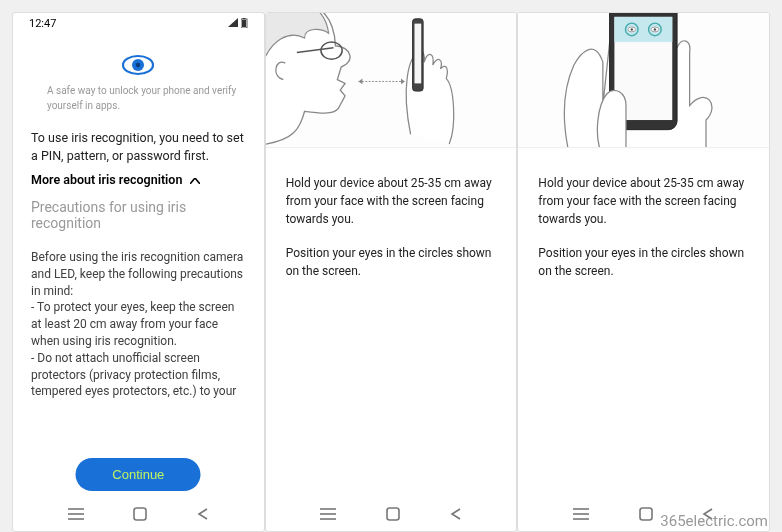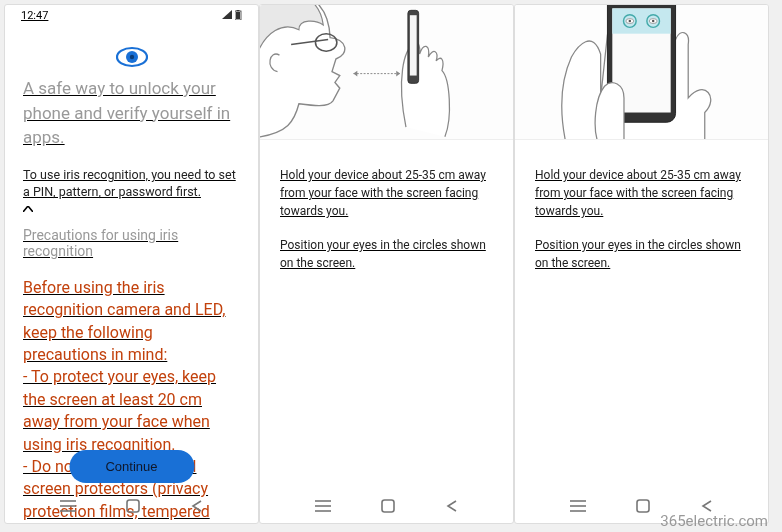--- a/index.html
+++ b/index.html
@@ -10,23 +10,22 @@
     body {
       font-family: -apple-system, BlinkMacSystemFont, "Segoe UI", Roboto, Arial, sans-serif;
       background: #f0f0f0;
       width: 782px;
       height: 532px;
       position: relative;
       overflow: hidden;
     }
     .container {
       display: flex;
-      padding: 4px;
+      padding: 12px;
       height: 100%;
-      text-decoration: underline;
     }
     .phone-screen {
       background: #fff;
       border: 1px solid #ddd;
       border-radius: 3px;
       width: 255px;
       height: 520px;
       display: flex;
       flex-direction: column;
       overflow: hidden;
@@ -60,29 +59,30 @@
     }
     .title {
       text-align: center;
       color: #1970d6;
       font-size: 21px;
       font-weight: 400;
       margin-bottom: 24px;
     }
     .description {
       color: #999;
-      font-size: 17px;
+      font-size: 10px;
       line-height: 1.45;
       margin-bottom: 16px;
+      margin-left: 16px;
     }
     .instruction-text {
       color: #222;
       font-size: 12.5px;
       line-height: 1.4;
-      margin-bottom: 0;
+      margin-bottom: 8px;
     }
     .expand-section {
       display: flex;
       align-items: center;
       gap: 8px;
       margin-bottom: 12px;
       cursor: pointer;
     }
     .expand-label {
       color: #000;
@@ -92,27 +92,27 @@
     .chevron {
       font-size: 12px;
       color: #000;
     }
     .precautions-header {
       color: #999;
       font-size: 14px;
       margin-bottom: 18px;
     }
     .precautions-body {
-      color: #c2410c;
-      font-size: 16px;
+      color: #404040;
+      font-size: 12px;
       line-height: 1.4;
     }
     .continue-button {
       background: #1970d6;
-      color: #0f172a;
+      color: #bef264;
       border: none;
       border-radius: 18px;
       padding: 9px 0;
       width: 125px;
       font-size: 13px;
       margin: 0 auto;
       display: block;
       cursor: pointer;
       position: absolute;
       bottom: 40px;
@@ -189,20 +189,21 @@
       <div class="eye-icon">
         <svg width="32" height="22" viewBox="0 0 32 22">
           <ellipse cx="16" cy="11" rx="15" ry="9" fill="none" stroke="#1970d6" stroke-width="2.2"></ellipse>
           <circle cx="16" cy="11" r="6" fill="#1970d6"></circle>
           <circle cx="16" cy="11" r="2.2" fill="#0a3d7a"></circle>
         </svg>
       </div>
       <p class="description">A safe way to unlock your phone and verify yourself in apps.</p>
       <p class="instruction-text">To use iris recognition, you need to set a PIN, pattern, or password first.</p>
       <div class="expand-section">
+        <span class="expand-label">More about iris recognition</span>
         <span class="chevron">
           <svg width="10" height="6" viewBox="0 0 10 6">
               <path d="M0 6 L5 0 L10 6" fill="none" stroke="#000" stroke-width="1.6"></path>
             </svg>
         </span>
       </div>
       <p class="precautions-header">Precautions for using iris recognition</p>
       <div class="precautions-body">
         <p>Before using the iris recognition camera and LED, keep the following precautions in mind:</p>
         <p>- To protect your eyes, keep the screen at least 20 cm away from your face when using iris recognition.</p>

